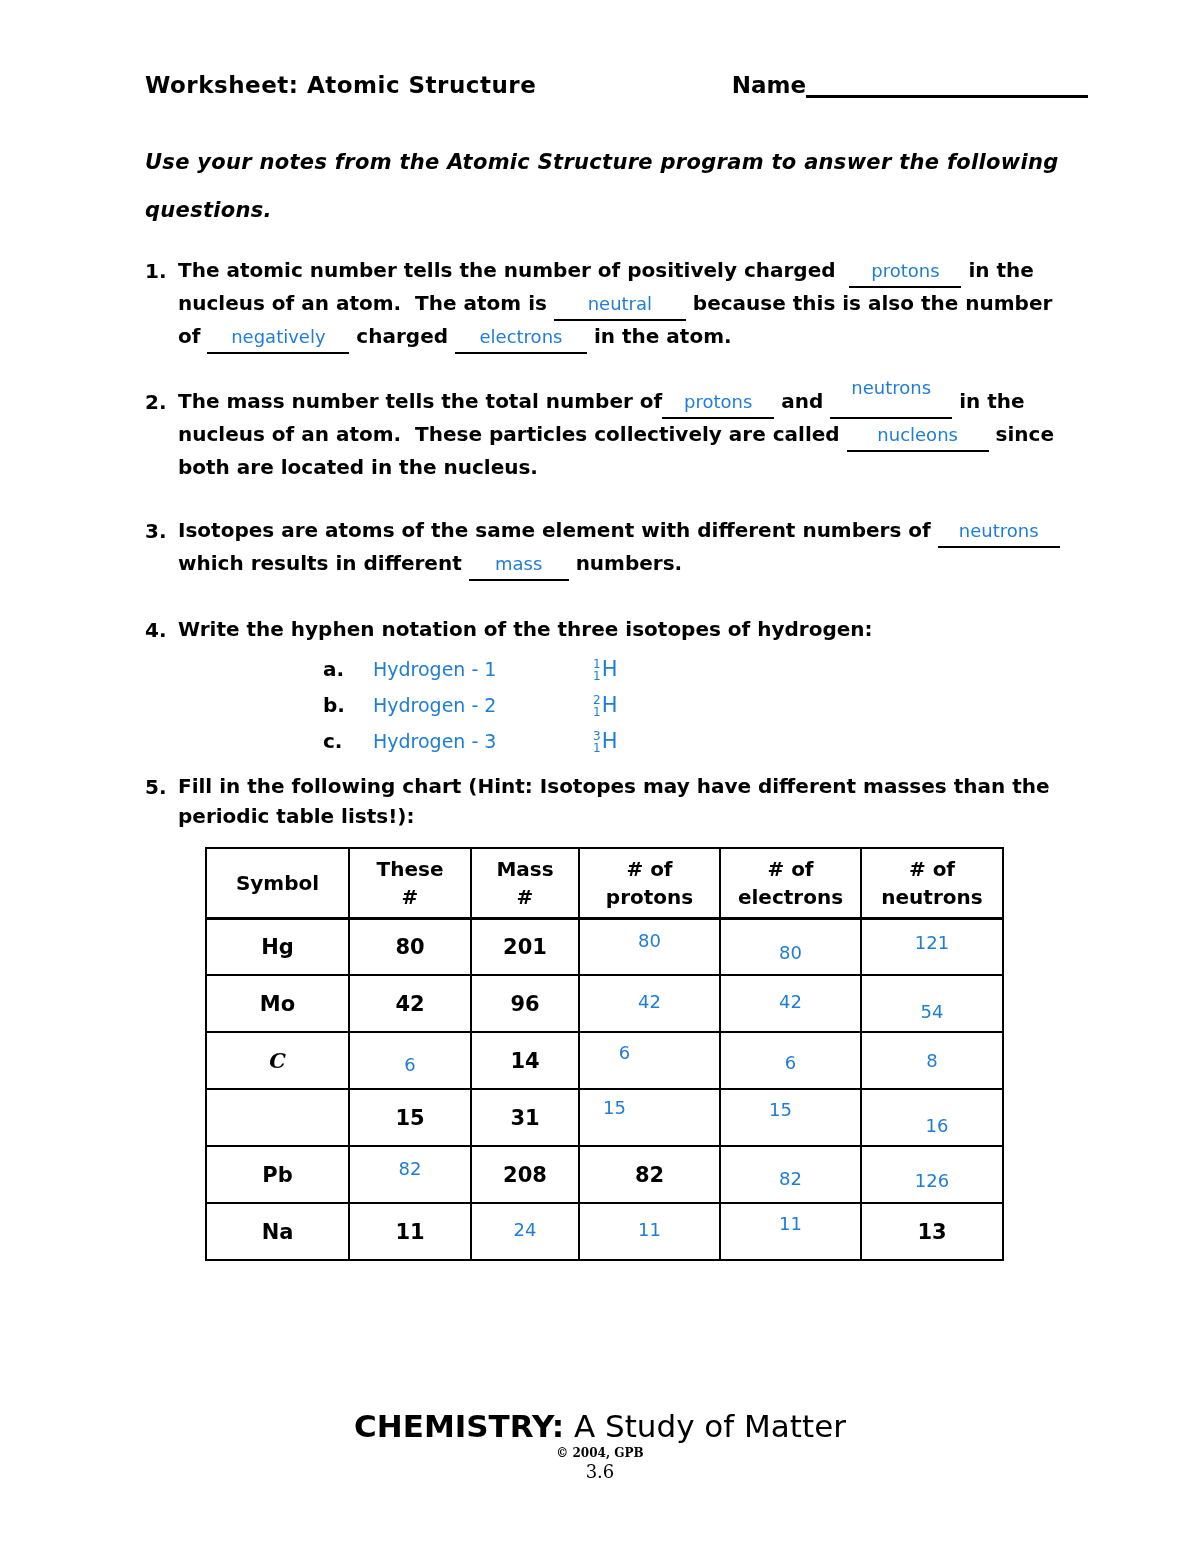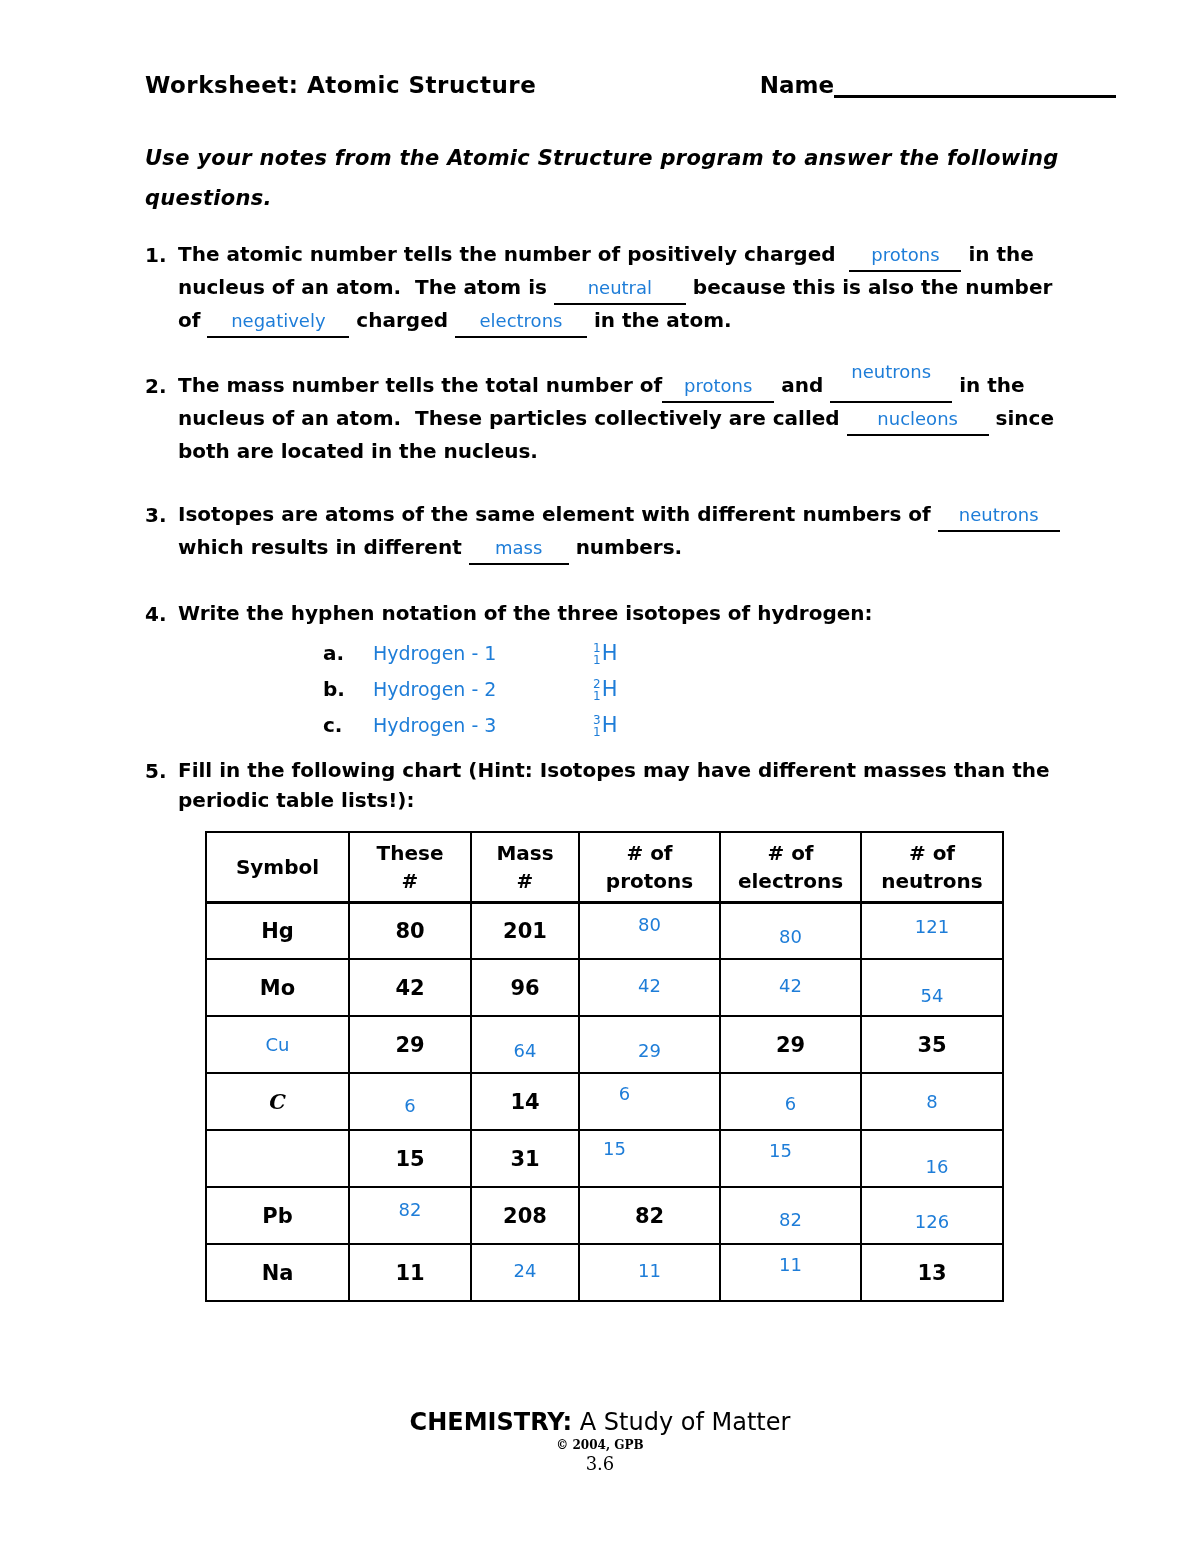--- a/index.html
+++ b/index.html
@@ -5,36 +5,36 @@
   * { margin: 0; padding: 0; box-sizing: border-box; }
   html, body { background: #ffffff; }
   body {
     width: 1200px;
     height: 1553px;
     font-family: "DejaVu Sans", sans-serif;
     color: #000;
     position: relative;
     overflow: hidden;
   }
-  .page { padding: 72px 84px 0 145px; }
+  .page { padding: 72px 112px 0 145px; }
 
   
   .header-row { display: flex; justify-content: space-between; align-items: flex-end; }
   .title { font-size: 23px; font-weight: bold; letter-spacing: 0.5px; }
   .name-field { display: flex; align-items: flex-end; }
   .name-label { font-size: 23px; font-weight: bold; }
   .name-line { display: inline-block; width: 282px; border-bottom: 3px solid #000; height: 26px; }
 
   
   .intro {
     margin-top: 40px;
     font-size: 21px;
     font-weight: bold;
     font-style: italic;
-    line-height: 40px;
+    line-height: 48px;
     white-space: pre-wrap;
     letter-spacing: 0.3px;
   }
 
   
   .q { display: flex; align-items: flex-start; }
   .qnum { width: 33px; flex: 0 0 33px; font-size: 20px; font-weight: bold; line-height: 33px; }
   .qtext { font-size: 20px; font-weight: bold; line-height: 30px; white-space: pre-wrap; max-width: 1010px; }
   .q1 { margin-top: 21px; }
   .q2 { margin-top: 32px; }
@@ -87,21 +87,21 @@
     border-bottom: 3px solid #000;
   }
   table.chart td { height: 57px; }
   .cellv { display: inline-block; }
   .cellv.given { font-size: 21px; font-weight: bold; color: #000; }
   .cellv.answer { font-size: 18px; font-weight: normal; color: #1e7dd8; }
   .cellv.italic { font-style: italic; font-family: "DejaVu Serif", serif; }
 
   
   .footer { position: absolute; left: 0; top: 1408px; width: 1200px; text-align: center; }
-  .series { font-size: 24px; }
+  .series { font-size: 31px; }
   .series-bold { font-weight: 800; }
   .copyright { font-family: "DejaVu Serif", serif; font-size: 12px; font-weight: bold; margin-top: 2px; }
   .pagenum { font-family: "DejaVu Serif", serif; font-size: 18px; margin-top: 1px; }
 </style>
 </head>
 <body>
 
 <div class="page">
 
   <div class="header-row">
@@ -216,28 +216,20 @@
         </tr>
         <tr>
           <td><span class="cellv given">Mo</span></td>
           <td><span class="cellv given">42</span></td>
           <td><span class="cellv given">96</span></td>
           <td><span class="cellv answer" style="transform: translate(0px, -2px);">42</span></td>
           <td><span class="cellv answer" style="transform: translate(0px, -2px);">42</span></td>
           <td><span class="cellv answer" style="transform: translate(0px, 8px);">54</span></td>
         </tr>
         <tr>
-          <td><span class="cellv answer">Cu</span></td>
-          <td><span class="cellv given">29</span></td>
-          <td><span class="cellv answer" style="transform: translate(0px, 6px);">64</span></td>
-          <td><span class="cellv answer" style="transform: translate(0px, 6px);">29</span></td>
-          <td><span class="cellv given">29</span></td>
-          <td><span class="cellv given">35</span></td>
-        </tr>
-        <tr>
           <td><span class="cellv given italic">C</span></td>
           <td><span class="cellv answer" style="transform: translate(0px, 4px);">6</span></td>
           <td><span class="cellv given">14</span></td>
           <td><span class="cellv answer" style="transform: translate(-25px, -8px);">6</span></td>
           <td><span class="cellv answer" style="transform: translate(0px, 2px);">6</span></td>
           <td><span class="cellv answer">8</span></td>
         </tr>
         <tr>
           <td><span class="cellv given"></span></td>
           <td><span class="cellv given">15</span></td>

